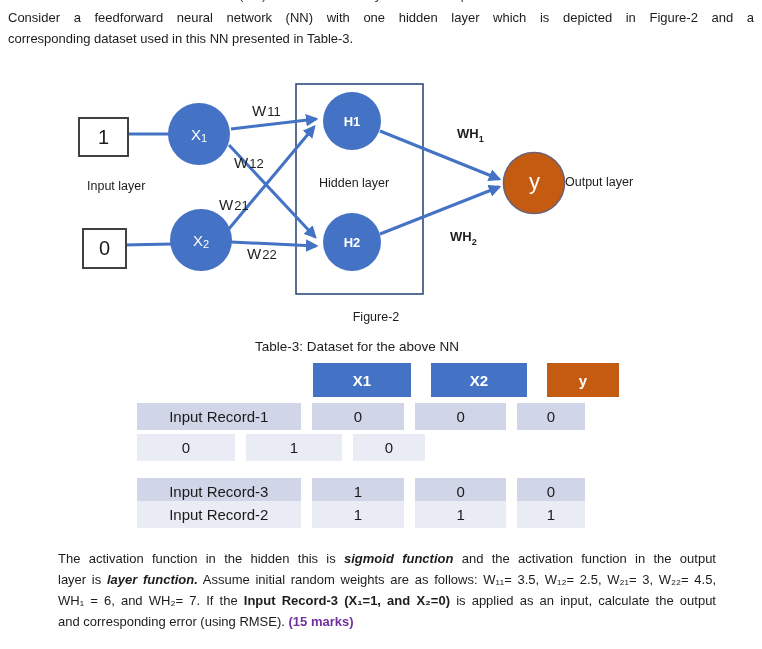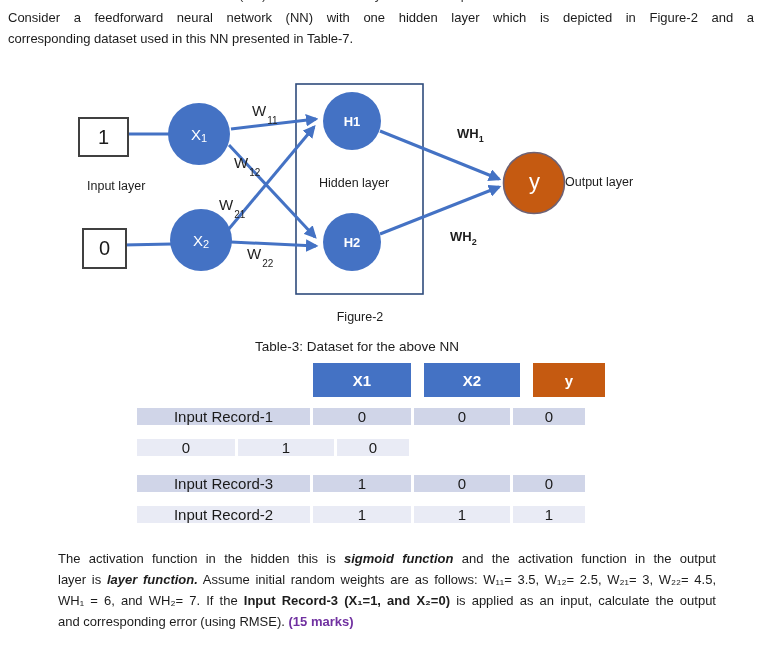--- a/index.html
+++ b/index.html
@@ -23,29 +23,29 @@
     display:flex;align-items:center;justify-content:center;
     font-size:20px;color:#1c1c1c;
   }
   .nodelab{
     position:absolute;display:flex;align-items:center;justify-content:center;
     color:#ffffff;
   }
   .nodelab .nsub{font-size:11px;margin-top:7px;}
   .laylab{position:absolute;font-size:12.5px;color:#1c1c1c;}
   .wlab{position:absolute;display:flex;align-items:flex-start;font-size:15px;color:#1f1f1f;}
-  .wlab .ws{font-size:10px;margin-top:13px;margin-left:1px;}
+  .wlab .ws{font-size:13px;margin-top:2px;margin-left:1px;}
   .whlab{position:absolute;display:flex;align-items:flex-start;font-size:13px;font-weight:bold;color:#1f1f1f;}
   .whlab .ws{font-size:9px;margin-top:8px;}
-  .figcap{position:absolute;left:300px;top:310px;width:120px;text-align:center;font-size:12.5px;color:#1c1c1c;}
+  .figcap{position:absolute;left:316px;top:310px;width:120px;text-align:center;font-size:12.5px;color:#1c1c1c;}
   
   .tblcap{position:absolute;left:255px;top:339px;font-size:13.5px;color:#1c1c1c;}
   .tbl{position:absolute;left:137px;top:363px;width:448px;height:166px;}
-  .trow{position:absolute;left:0;display:flex;gap:3px;width:448px;height:27px;align-items:center;}
-  .thead{position:absolute;left:176px;top:0;display:flex;gap:13px;height:34px;}
+  .trow{position:absolute;left:0;display:flex;gap:11px;width:448px;height:27px;}
+  .thead{position:absolute;left:176px;top:0;display:flex;gap:20px;height:34px;}
   .hcell{display:flex;align-items:center;justify-content:center;color:#ffffff;font-weight:bold;font-size:15px;}
   .hblue{background:#4472C4;}
   .horange{background:#C55A11;}
   .cell{display:flex;align-items:center;justify-content:center;font-size:15px;color:#1a1a1a;}
   .lblcell{width:173px;}
   .c1{width:98px;}
   .c2{width:96px;}
   .c3{width:72px;}
   .rdark .cell{background:#D0D5E8;}
   .rlight .cell{background:#E9EBF5;}
@@ -54,21 +54,21 @@
 <body>
 
 <div class="page">
 
   <div class="remnant">
     <span>neural network (NN) with one hidden layer which is depicted in</span>
   </div>
 
   <div class="para" style="left:8px;top:7px;width:746px;">
     <div class="jline">Consider a feedforward neural network (NN) with one hidden layer which is depicted in Figure-2 and a</div>
-    <div class="lline">corresponding dataset used in this NN presented in Table-7.</div>
+    <div class="lline">corresponding dataset used in this NN presented in Table-3.</div>
   </div>
 
   <svg class="fig-svg" width="762" height="649">
     <defs>
       <marker id="arr" viewBox="0 0 10 10" refX="8" refY="5" markerWidth="4.2" markerHeight="4.2" orient="auto">
         <path d="M0,0 L10,5 L0,10 Z" fill="#4472C4"></path>
       </marker>
     </defs>
 
     <rect x="296" y="84" width="127" height="210" fill="none" stroke="#2F4B7C" stroke-width="1.6"></rect>
@@ -160,21 +160,21 @@
       <div class="cell lblcell">Input Record-1</div>
       <div class="cell c1">0</div>
       <div class="cell c2">0</div>
       <div class="cell c3">0</div>
     </div>
     <div class="trow rlight" style="top:71px;">
       <div class="cell c1">0</div>
       <div class="cell c2">1</div>
       <div class="cell c3">0</div>
     </div>
-    <div class="trow rdark" style="top:107px;">
+    <div class="trow rdark" style="top:115px;">
       <div class="cell lblcell">Input Record-3</div>
       <div class="cell c1">1</div>
       <div class="cell c2">0</div>
       <div class="cell c3">0</div>
     </div>
     <div class="trow rlight" style="top:138px;">
       <div class="cell lblcell">Input Record-2</div>
       <div class="cell c1">1</div>
       <div class="cell c2">1</div>
       <div class="cell c3">1</div>

